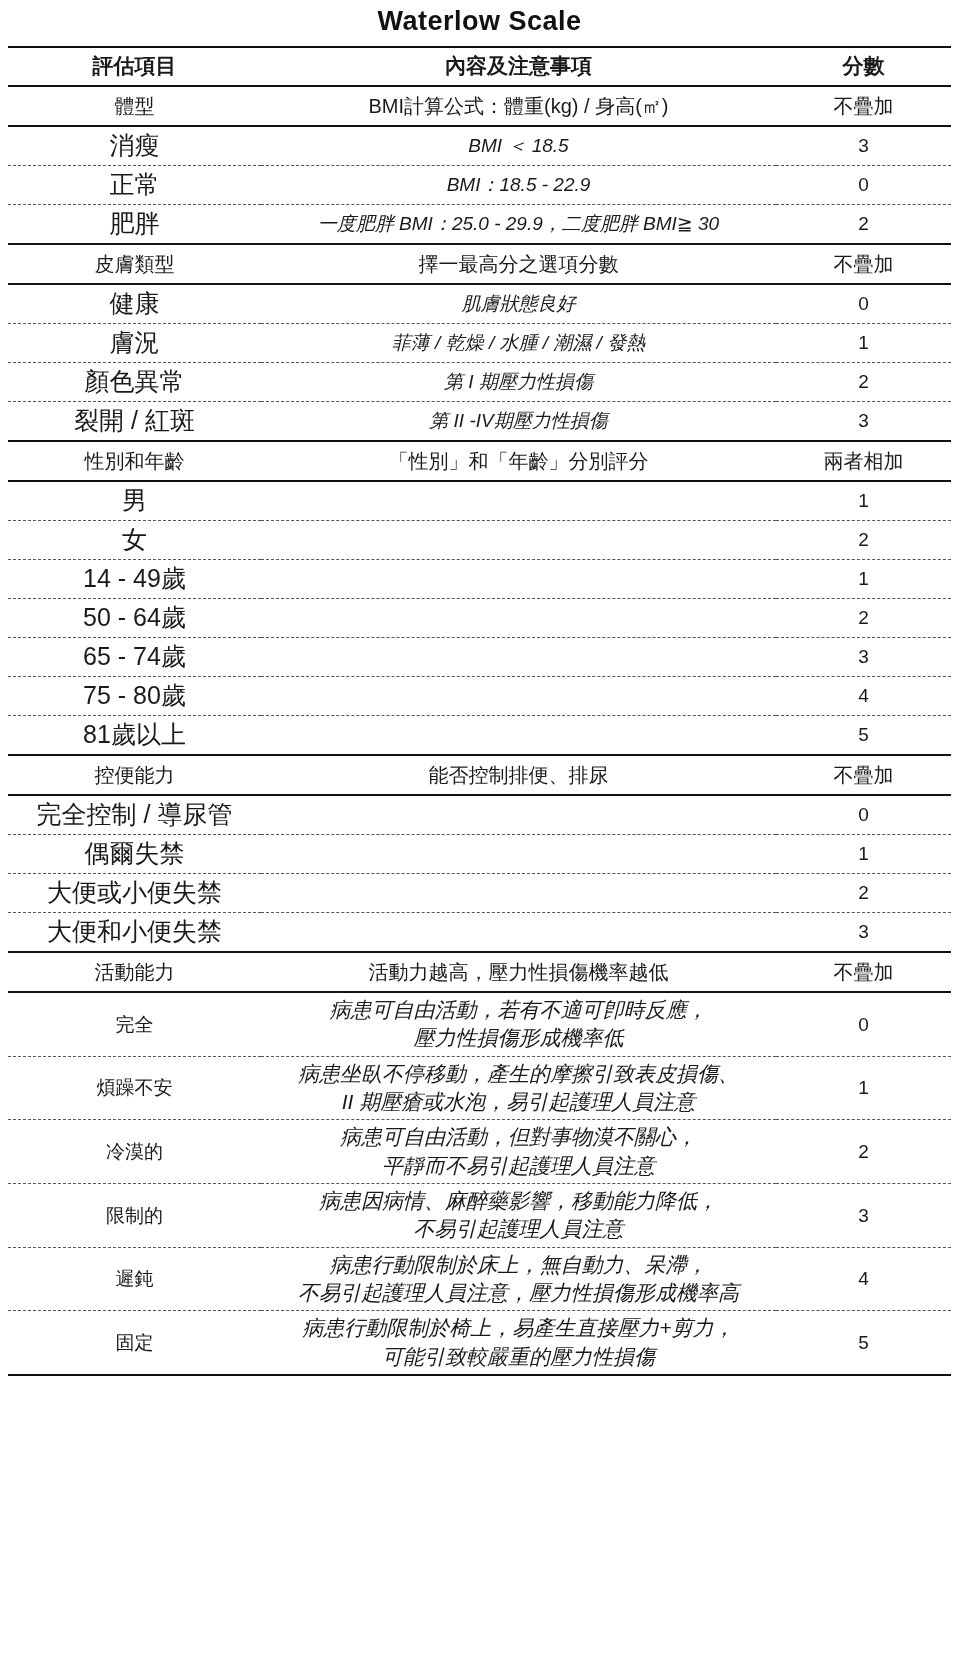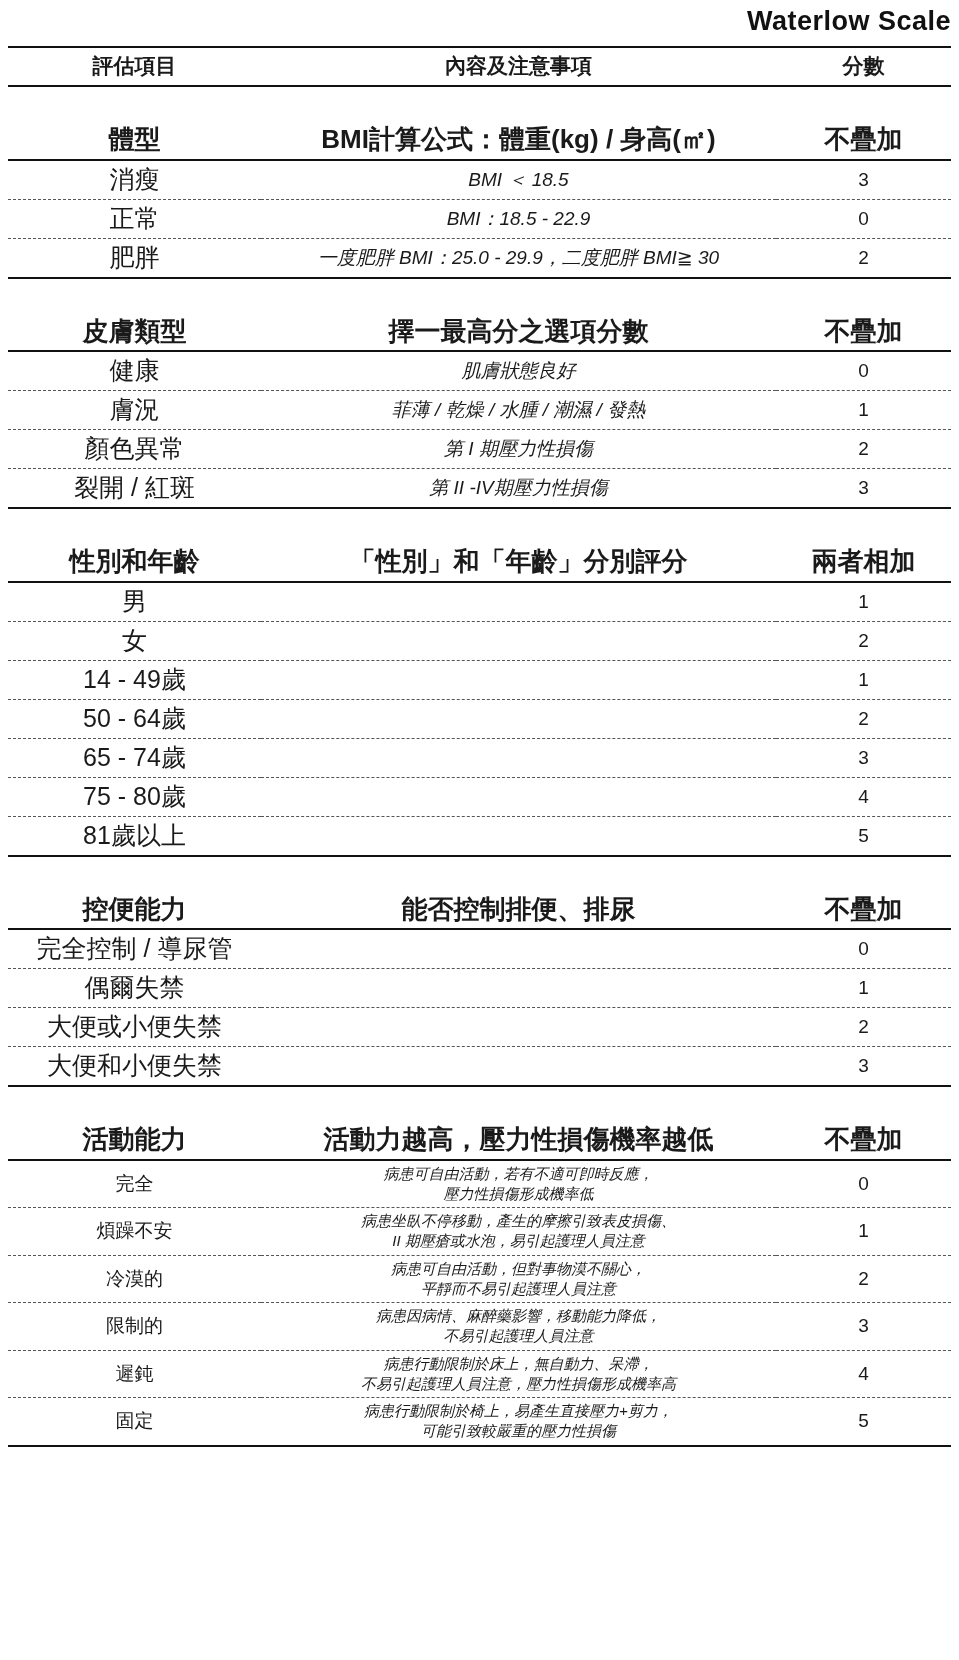--- a/index.html
+++ b/index.html
@@ -11,21 +11,21 @@
     width: 959px;
     font-family: "Liberation Sans", "DejaVu Sans", sans-serif;
     color: #1a1a1a;
   }
   .page {
     width: 959px;
     box-sizing: border-box;
     padding: 0 8px 6px 8px;
   }
   .title {
-    text-align: right;
+    text-align: center;
     font-size: 27px;
     font-weight: bold;
     letter-spacing: 0.5px;
     padding: 6px 0 9px 0;
     color: #111;
   }
   table.scale {
     width: 100%;
     border-collapse: collapse;
     table-layout: fixed;
@@ -57,38 +57,37 @@
   tr.header-row td { border-top: 2px solid #111; border-bottom: 2px solid #111; }
   tr.header-row .cell {
     font-weight: bold;
     font-size: 21px;
     min-height: 37px;
   }
 
   
   tr.section td { border-top: 2px solid #111; border-bottom: 2px solid #111; }
   tr.section .cell {
-    font-weight: bold;
-    font-size: 26px;
+    font-weight: normal;
+    font-size: 20px;
     min-height: 38px;
-    margin-top: 33px;
   }
 
   
   tr.data td {
     border-bottom: 1px dashed #555;
   }
   tr.data.last td {
     border-bottom: 0;
   }
   tr.data .cell { min-height: 38px; }
 
   
   .small .cell {
-    font-size: 15px;
+    font-size: 21px;
     line-height: 1.35;
   }
   .small .c-item .cell { font-size: 19px; }
   .small .c-score .cell { font-size: 19px; }
 
   .tbl-bottom { border-bottom: 2px solid #111 !important; }
 
   .nowrap { white-space: pre-line; font-style: italic; }
 </style>
 </head>

